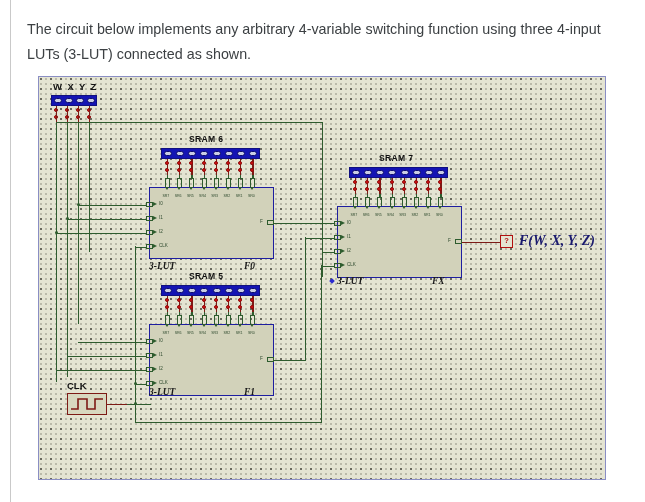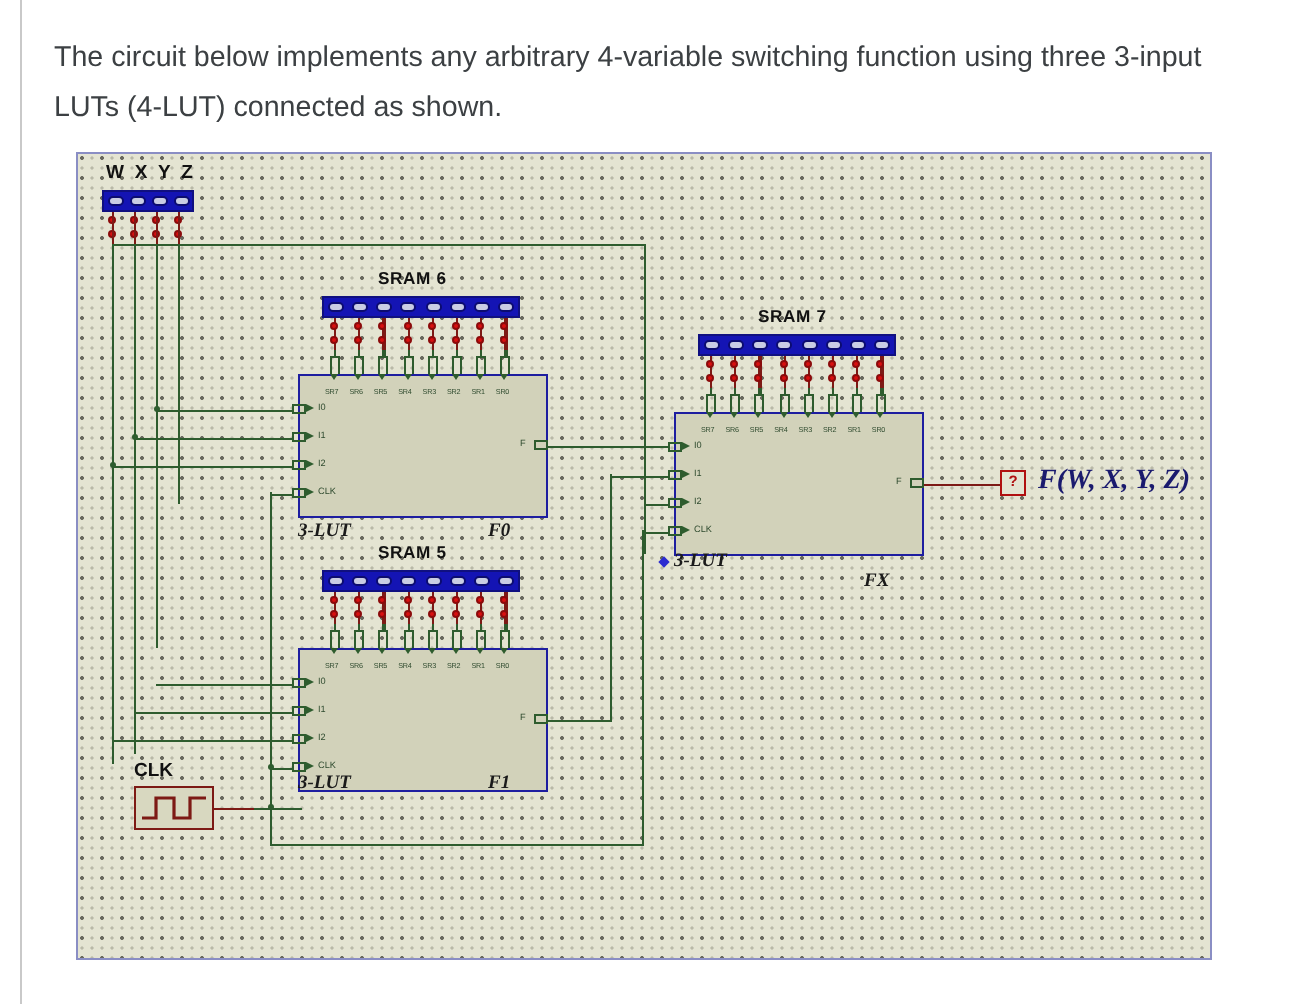--- a/index.html
+++ b/index.html
@@ -271,21 +271,21 @@
     width: 4px; height: 4px;
     background: #2a2ad0;
     transform: rotate(45deg);
   }
 </style>
 </head>
 <body>
 
 <div id="page-rule"></div>
 
-<div id="question-text">The circuit below implements any arbitrary 4-variable switching function using three 3-input LUTs (4-LUT) connected as shown.</div>
+<div id="question-text">The circuit below implements any arbitrary 4-variable switching function using three 4-input LUTs (3-LUT) connected as shown.</div>
 
 <div id="schematic">
 
   <div class="hdr-label" style="left:14px; top:4px;">W X Y Z</div>
 
   <div class="dip" id="dip-in" style="left:12px; top:18px; width:46px; height:11px;">
     <div class="dip-sw"></div>
     <div class="dip-sw"></div>
     <div class="dip-sw"></div>
     <div class="dip-sw"></div>
@@ -580,21 +580,21 @@
 
   <div class="pin-in" style="left:295px; top:186px;"></div>
   <div class="pin-arrow" style="left:302px; top:185.9px;"></div>
   <div class="pin-label" style="left:308px; top:185px;">CLK</div>
 
   <div class="pin-out" style="left:416px; top:162px;"></div>
   <div class="pin-label" style="left:409px; top:161px;">F</div>
 
   <div class="blue-diamond" style="left:291px; top:202px;"></div>
   <div class="lut-caption" style="left:298px; top:199px;">3-LUT</div>
-  <div class="lut-outname" style="left:393px; top:209px;">FX</div>
+  <div class="lut-outname" style="left:393px; top:199px;">FX</div>
 
   <div class="wire-h" style="left:17px; top:155.5px; width:91px;"></div>
   <div class="junction" style="left:15.5px; top:154px;"></div>
 
   <div class="wire-h" style="left:17px; top:292.5px; width:91px;"></div>
 
   <div class="wire-h" style="left:28px; top:141.5px; width:80px;"></div>
   <div class="junction" style="left:26.5px; top:140px;"></div>
 
   <div class="wire-h" style="left:28px; top:278.5px; width:80px;"></div>

